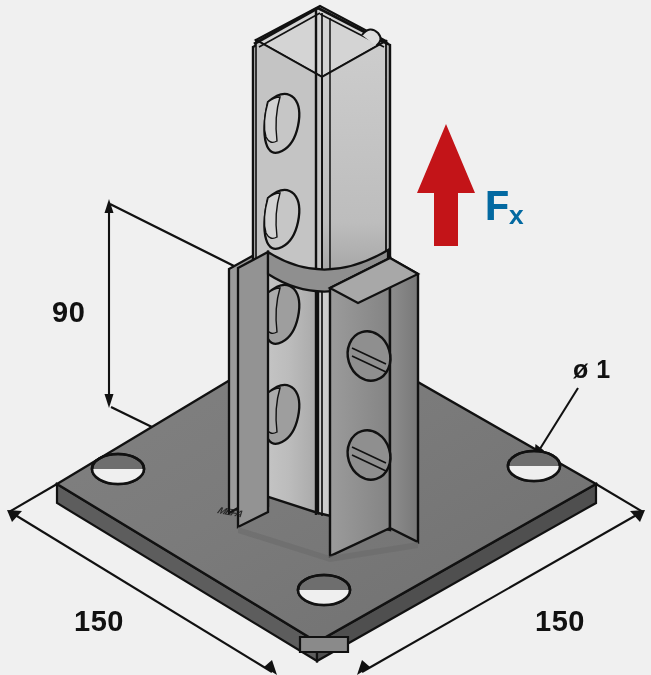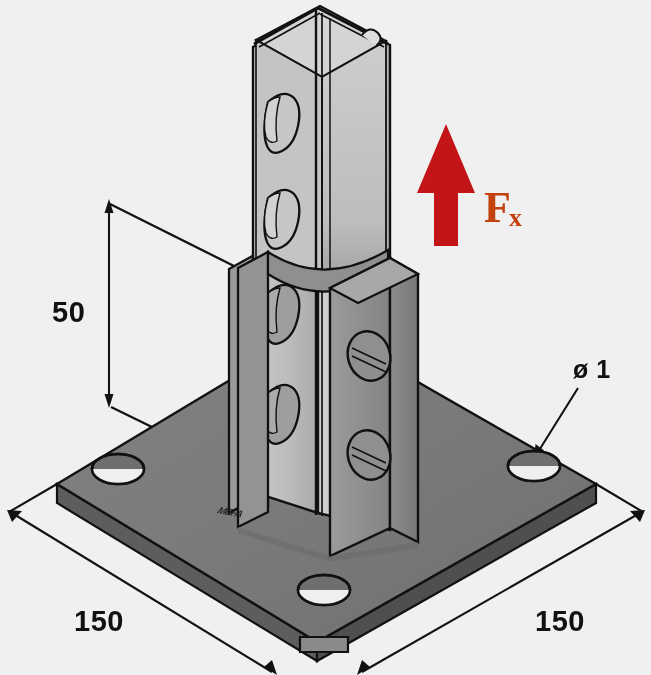--- a/index.html
+++ b/index.html
@@ -49,23 +49,23 @@
   }
   #label-dia14 {
     left: 573px;
     top: 355px;
     font-size: 25px;
   }
   #label-force {
     position: absolute;
     left: 484px;
     top: 186px;
-    font-family: Liberation Serif, serif;
+    font-family: Liberation Mono, monospace;
     font-weight: 700;
-    color: #c2410c;
+    color: #0369a1;
     line-height: 1;
     white-space: nowrap;
   }
   #label-force .force-main {
     font-size: 44px;
     vertical-align: baseline;
   }
   #label-force .force-sub {
     font-size: 26px;
     vertical-align: sub;
@@ -261,21 +261,21 @@
       </g>
 
       <polygon points="238,527 330,556 418,542 418,548 330,562 238,533" fill="#6b6b6b" stroke="none" opacity="0.6"></polygon>
     </g>
 
     <g>
       <polygon points="446,124 475,193 458,193 458,246 434,246 434,193 417,193" fill="#c31418" stroke="none"></polygon>
     </g>
   </svg>
 
-  <div class="dim-label" id="label-90">50</div>
+  <div class="dim-label" id="label-90">90</div>
 
   <div class="dim-label" id="label-150-left">150</div>
 
   <div class="dim-label" id="label-150-right">150</div>
 
   <div class="dim-label" id="label-dia14">ø 1</div>
 
   <div id="label-force">
     <span class="force-main">F</span><span class="force-sub">x</span>
   </div>

